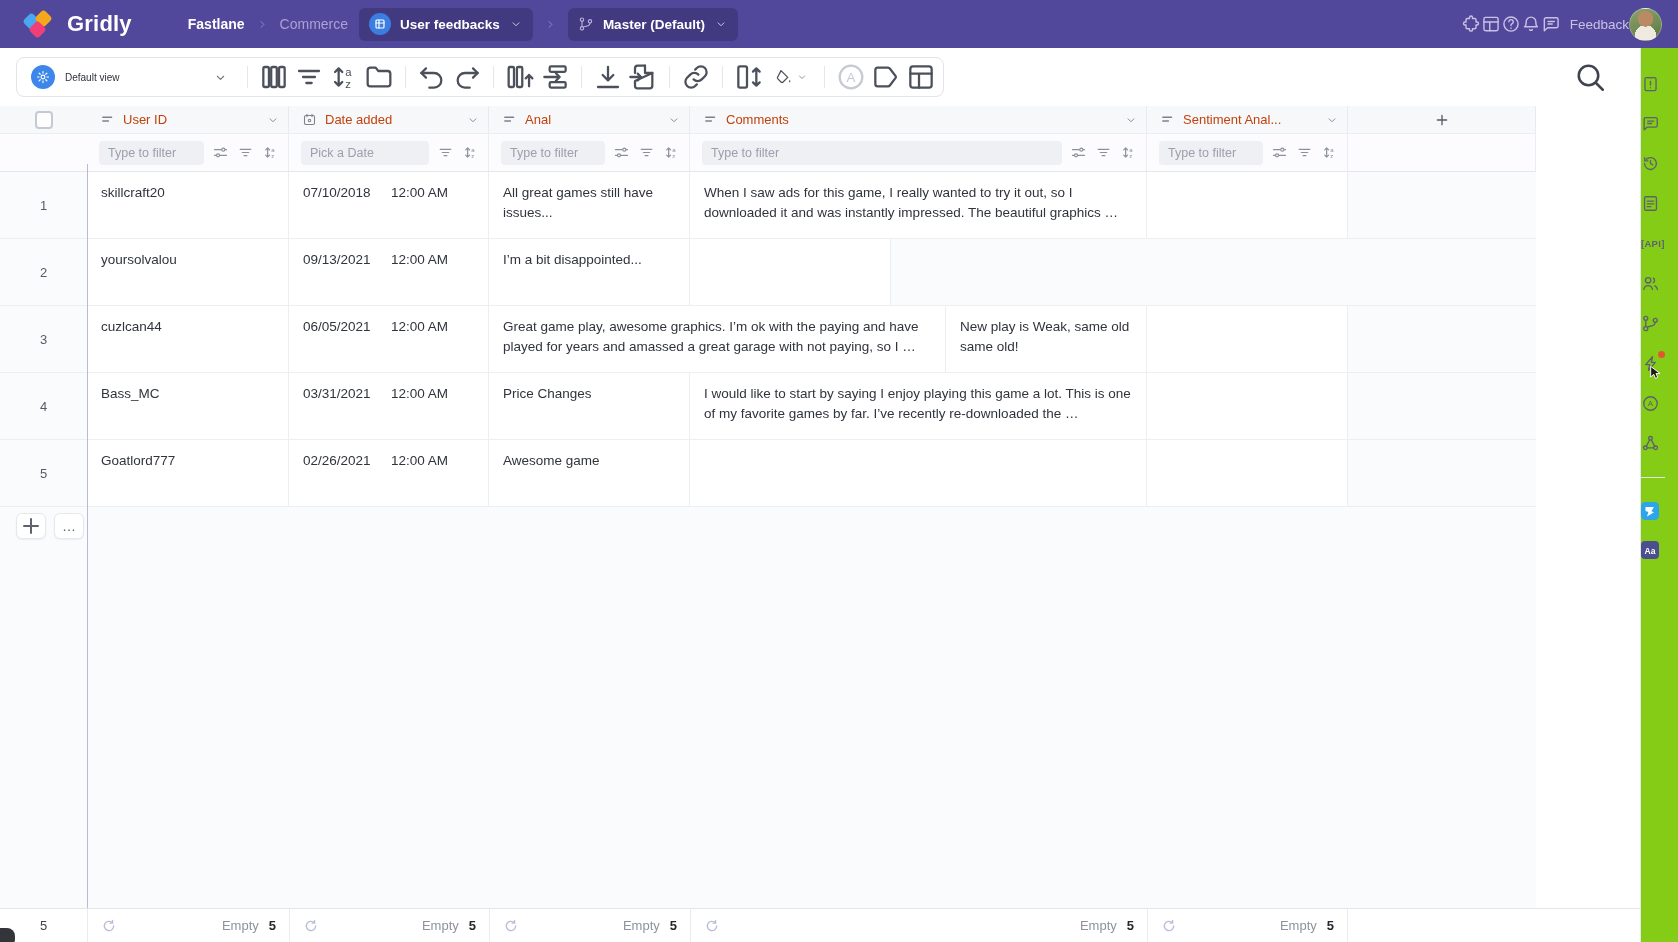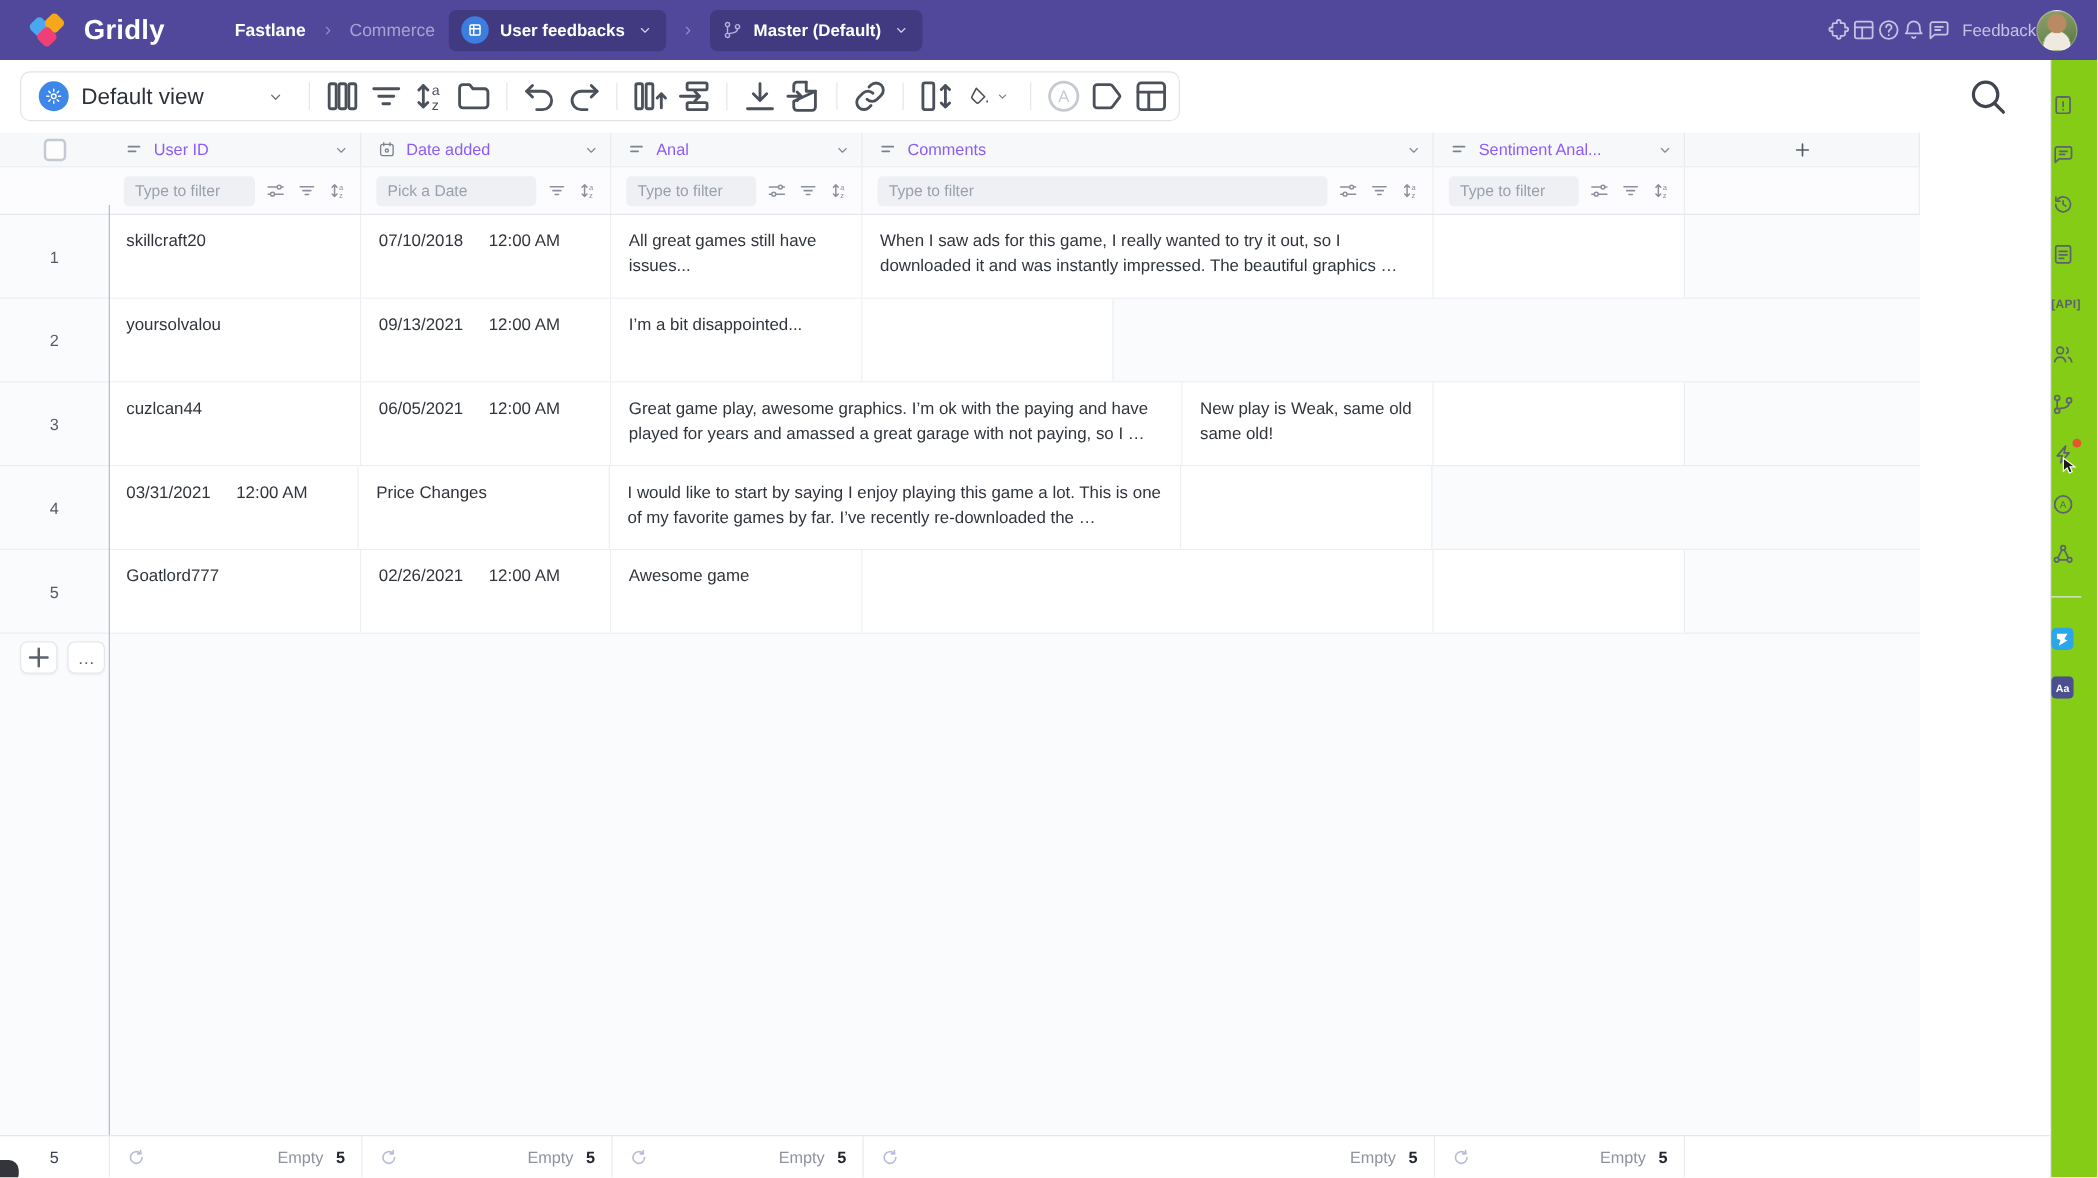--- a/index.html
+++ b/index.html
@@ -45,21 +45,21 @@
   .reddot{position:absolute;top:-3px;right:-5px;width:7px;height:7px;border-radius:50%;background:#e2572f}
   .oscursor{position:absolute;left:5px;top:9px;width:16px;height:18px;z-index:4}
   .appic{width:18px;height:18px}
 
   
   .toolbar{height:58px;flex:0 0 auto;display:flex;align-items:center;padding:0 16px;background:#fff}
   .toolbox{height:40px;border:1px solid #e3e4ea;border-radius:8px;display:flex;align-items:center;padding:0 5px;gap:1px}
   .viewsel{display:flex;align-items:center;width:216px;height:100%;padding:0 10px 0 9px}
   .viewgear{width:24px;height:24px;border-radius:50%;background:#3d87ea;color:#fff;display:flex;align-items:center;justify-content:center;flex:0 0 auto}
   .viewgear svg{width:14px;height:14px}
-  .viewlabel{font-size:18px;color:#2e323a;margin-left:10px}
+  .viewlabel{font-size:10px;color:#2e323a;margin-left:10px}
   .viewchev{width:15px;height:15px;color:#6e747e;margin-left:auto}
   .tsep{width:1px;height:22px;background:#e6e7ec;margin:0 8px;flex:0 0 auto}
   .tbtn{width:34px;height:32px;border-radius:6px;display:flex;align-items:center;justify-content:center;color:#4b505a;flex:0 0 auto}
   .tbtn svg{width:18px;height:18px}
   .tbtn.disabled{color:#c6cad1}
   .fillgrp{display:flex;align-items:center;width:48px;justify-content:center;color:#4b505a}
   .fillgrp .g1{width:18px;height:18px}
   .fillgrp .g2{width:12px;height:12px;color:#7b818b;margin-left:3px}
   .searchbtn{margin-left:auto;margin-right:16px;width:36px;height:36px;display:flex;align-items:center;justify-content:center;color:#3f444e}
   .searchbtn svg{width:19px;height:19px}
@@ -73,21 +73,21 @@
   .c-title{width:201px;flex:0 0 auto}
   .c-comments{width:457px;flex:0 0 auto}
   .c-sent{width:201px;flex:0 0 auto}
   .c-add{width:188px;flex:0 0 auto}
 
   .hrow{display:flex;height:28px;background:#f7f8fa;border-bottom:1px solid #ececf1}
   .hcell{display:flex;align-items:center;border-right:1px solid #e9eaef;overflow:hidden}
   .hcell.c-gutter{border-right:none;justify-content:center}
   .checkbox{width:18px;height:18px;border:2px solid #c5c9d1;border-radius:4px;background:#fdfdfe}
   .tcolic{width:15px;height:15px;color:#7c828c;margin:0 8px 0 13px;flex:0 0 auto}
-  .hlabel{font-size:13px;color:#8b5cf6;white-space:nowrap;overflow:hidden;text-overflow:ellipsis}
+  .hlabel{font-size:13px;color:#c2410c;white-space:nowrap;overflow:hidden;text-overflow:ellipsis}
   .hchev{width:14px;height:14px;color:#868b96;margin-left:auto;margin-right:8px;flex:0 0 auto}
   .hcell.c-add{justify-content:center;color:#555a64}
   .hcell.c-add svg{width:16px;height:16px}
 
   .frow{display:flex;height:38px;background:#fcfcfe;border-bottom:1px solid #e4e6eb}
   .fcell{display:flex;align-items:center;gap:8px;padding:0 9px 0 12px;border-right:1px solid #edeef2;height:100%;overflow:hidden}
   .fcell.c-gutter{border-right:none}
   .fcell input{flex:1;min-width:0;height:24px;background:#eef0f4;border:none;border-radius:4px;padding:0 9px;font-size:12.5px;color:#333;outline:none;font-family:inherit}
   .fcell input::placeholder{color:#9aa0ac}
   .fic{width:17px;height:17px;color:#8b909b;flex:0 0 auto}
@@ -588,20 +588,21 @@
               <div class="cell c-comments">
                   <div class="clamp">Great game play, awesome graphics. I’m ok with the paying and have played for years and amassed a great garage with not paying, so I …</div>
                 </div>
               <div class="cell c-title">
                   <div class="clamp">New play is Weak, same old same old!</div>
                 </div>
               <div class="cell c-sent"></div>
             </div>
             <div class="drow">
               <div class="gcell c-gutter">4</div>
+              <div class="cell c-user">Bass_MC</div>
               <div class="cell c-date date-cell">
                 <span>03/31/2021</span>
                 <span>12:00 AM</span>
               </div>
               <div class="cell c-title">
                   <div class="clamp">Price Changes</div>
                 </div>
               <div class="cell c-comments">
                   <div class="clamp">I would like to start by saying I enjoy playing this game a lot. This is one of my favorite games by far. I’ve recently re-downloaded the …</div>
                 </div>

